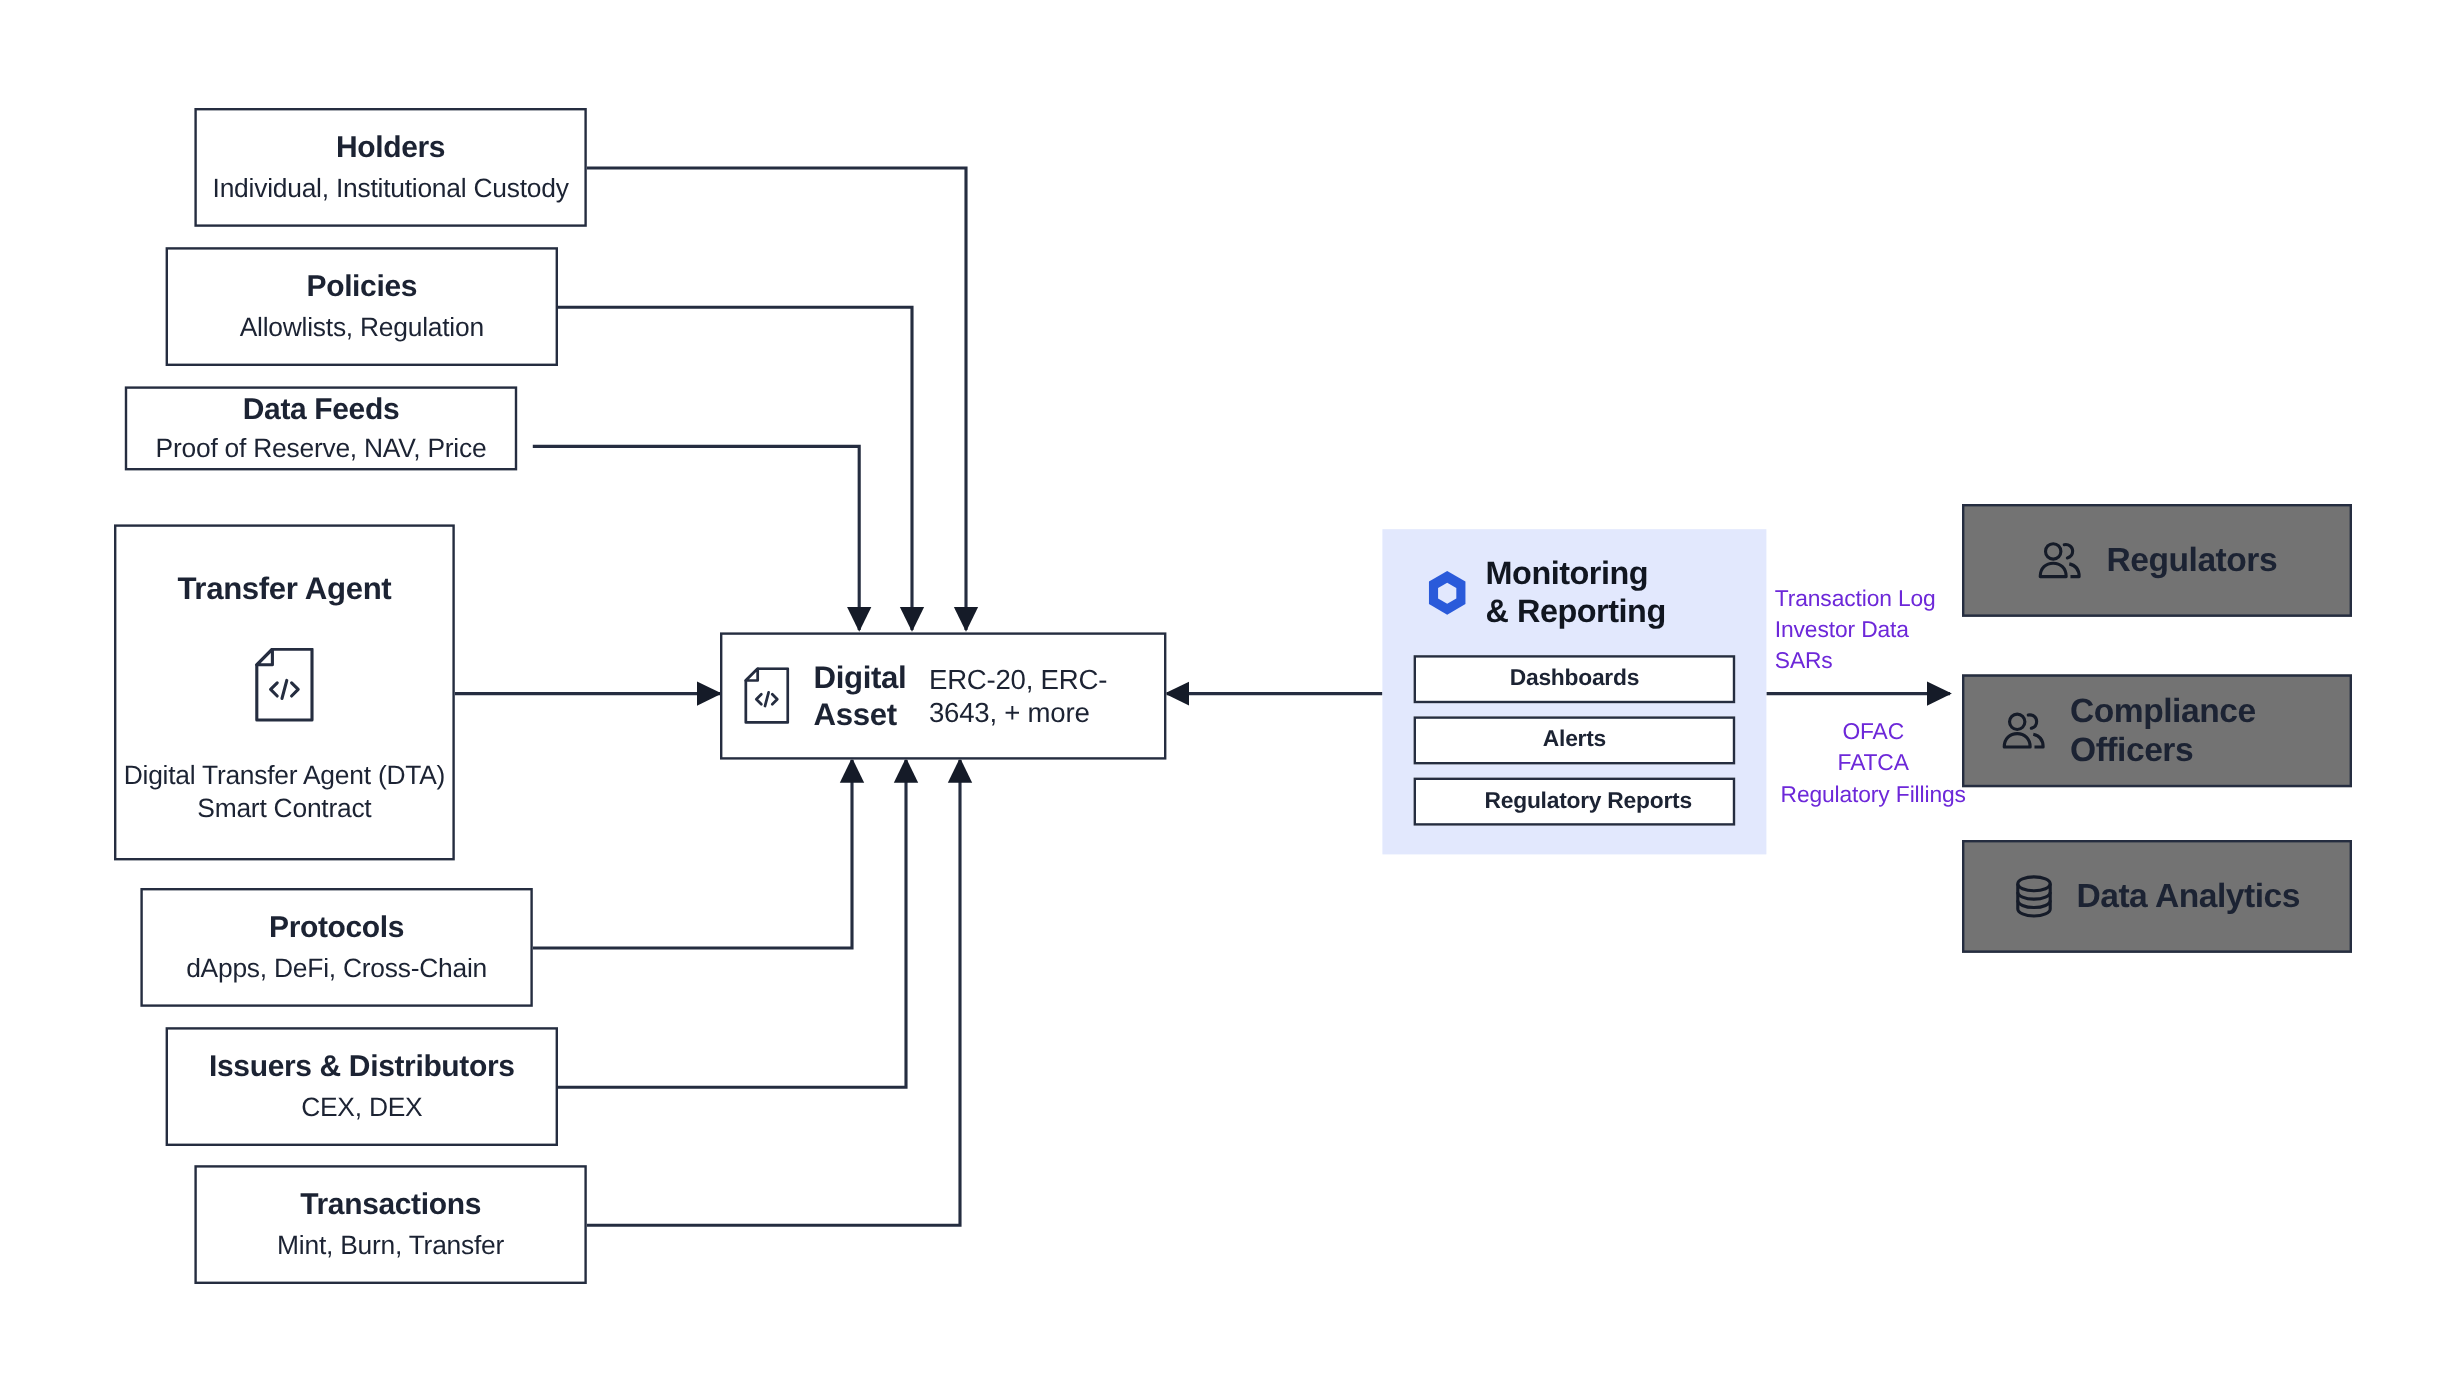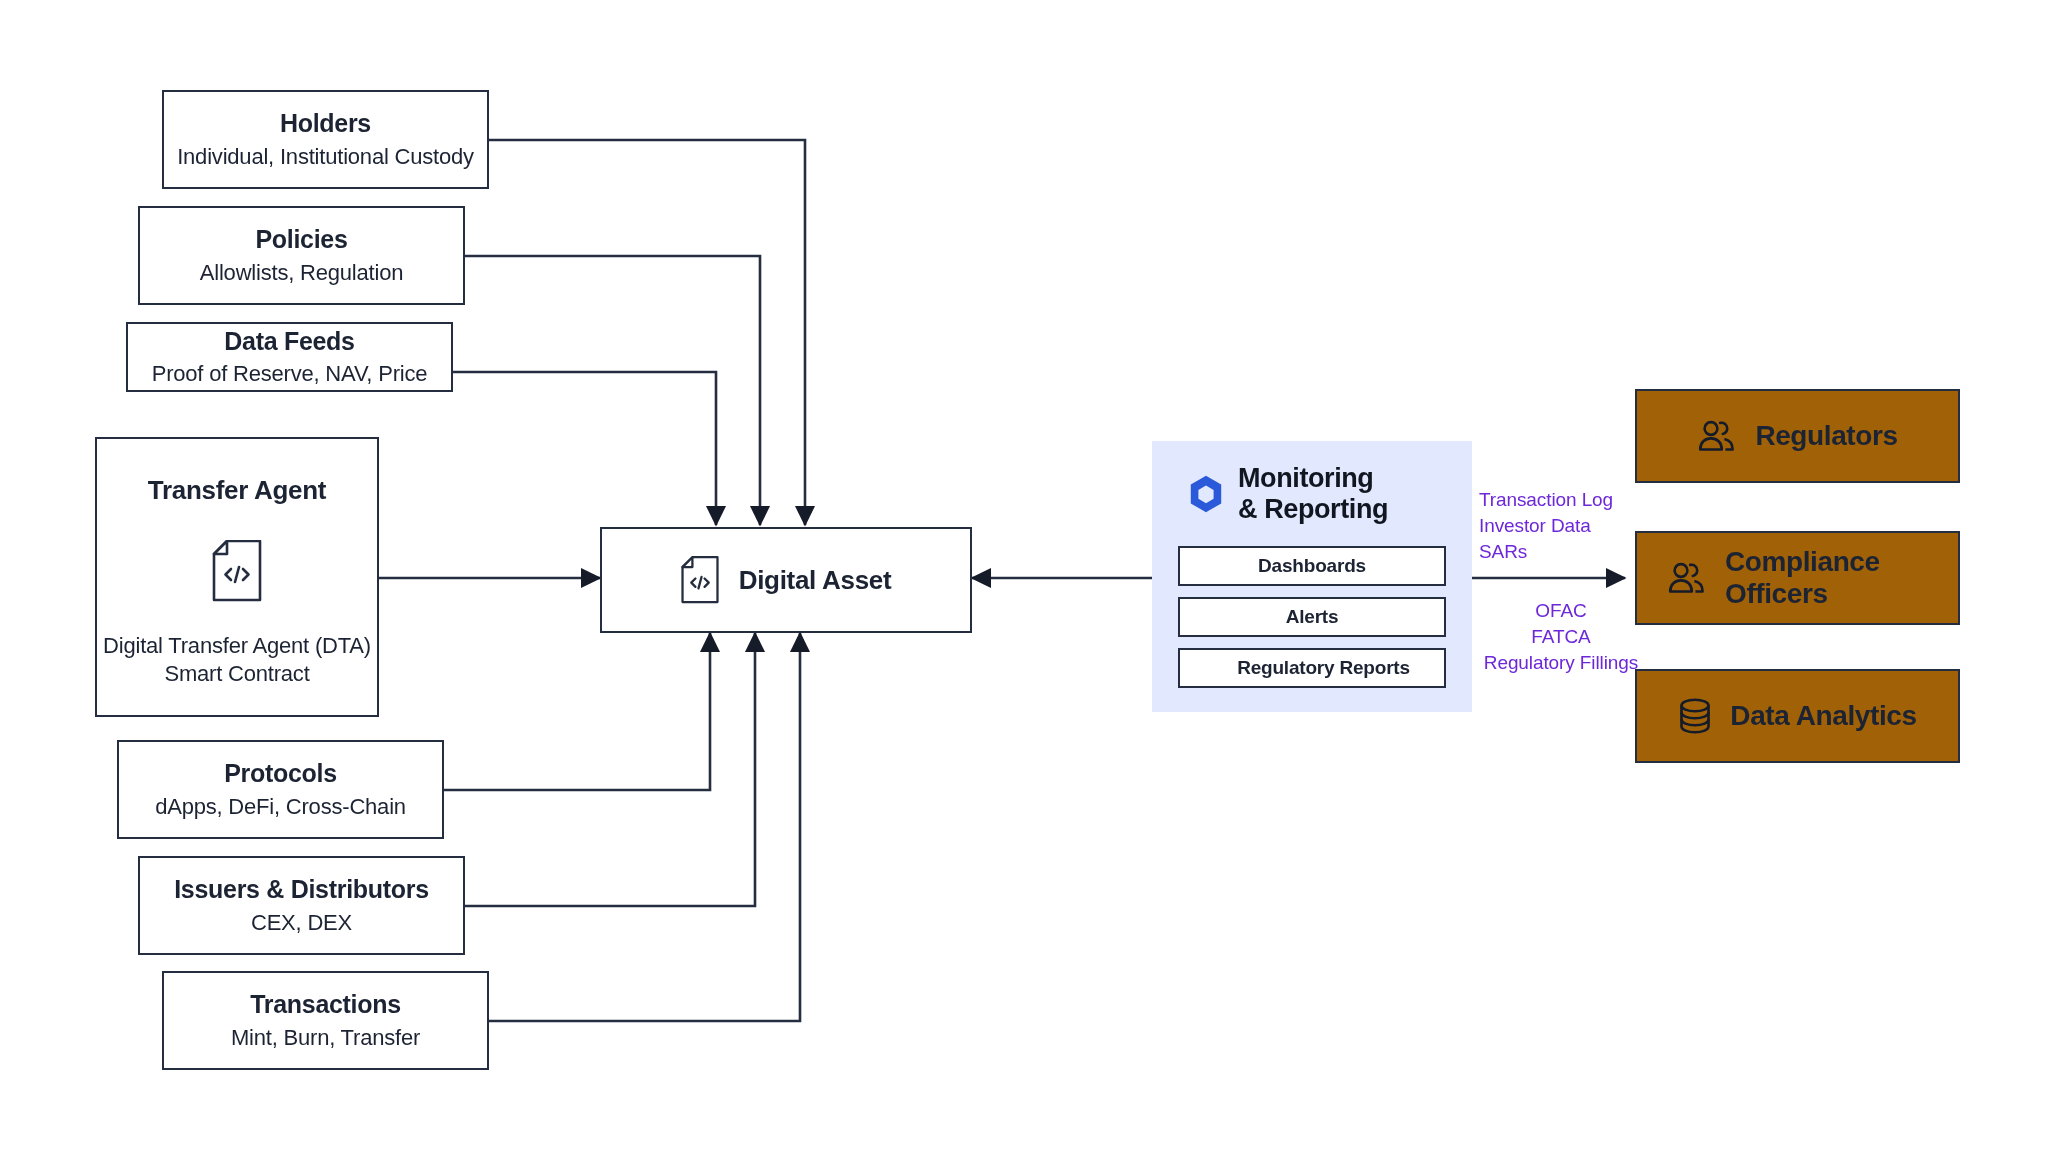--- a/index.html
+++ b/index.html
@@ -133,27 +133,28 @@
     letter-spacing: -0.2px;
     margin-bottom: 11px;
   }
   .mon-item:last-child { margin-bottom: 0; padding-left: 23px; }
 
   
   .consumer {
     position: absolute;
     box-sizing: border-box;
     border: 2.5px solid #252d40;
-    background: #a16207;
+    background: #737373;
     display: flex;
     flex-direction: row;
     align-items: center;
     justify-content: center;
     gap: 18px;
     z-index: 3;
+    margin-top: 31px;
   }
   .consumer .clabel {
     font-size: 28px;
     font-weight: 700;
     letter-spacing: -0.4px;
     color: #1c2333;
   }
 
   
   .edge-note {
@@ -204,21 +205,21 @@
   <div class="node" id="node-holders" style="left:162px; top:90px; width:327px; height:99px;">
     <div class="ttl">Holders</div>
     <div class="sub">Individual, Institutional Custody</div>
   </div>
 
   <div class="node" id="node-policies" style="left:138px; top:206px; width:327px; height:99px;">
     <div class="ttl">Policies</div>
     <div class="sub">Allowlists, Regulation</div>
   </div>
 
-  <div class="node" id="node-data-feeds" style="left:126px; top:322px; width:327px; height:70px;">
+  <div class="node" id="node-data-feeds" style="left:104px; top:322px; width:327px; height:70px;">
     <div class="ttl">Data Feeds</div>
     <div class="sub">Proof of Reserve, NAV, Price</div>
   </div>
 
   <div class="node" id="node-transfer-agent" style="left:95px; top:437px; width:284px; height:280px;">
     <div class="ttl">Transfer Agent</div>
     <span class="ta-icon">
       <svg class="icon" width="50" height="62" viewBox="0 0 50 62" xmlns="http://www.w3.org/2000/svg">
         <path d="M15 1 L48 1 L48 60 L2 60 L2 14 Z" fill="#ffffff" stroke="#252d40" stroke-width="2.6" stroke-linejoin="round"></path>
         <path d="M15 1 L2 14 L15 14 Z" fill="#ffffff" stroke="#252d40" stroke-width="2.6" stroke-linejoin="round"></path>
@@ -251,20 +252,21 @@
       <svg class="icon" width="38" height="48" viewBox="0 0 50 62" xmlns="http://www.w3.org/2000/svg">
         <path d="M15 1 L48 1 L48 60 L2 60 L2 14 Z" fill="#ffffff" stroke="#252d40" stroke-width="3" stroke-linejoin="round"></path>
         <path d="M15 1 L2 14 L15 14 Z" fill="#ffffff" stroke="#252d40" stroke-width="3" stroke-linejoin="round"></path>
         <path d="M19 29 L13.5 34.5 L19 40" fill="none" stroke="#252d40" stroke-width="3" stroke-linecap="round" stroke-linejoin="round"></path>
         <path d="M31 29 L36.5 34.5 L31 40" fill="none" stroke="#252d40" stroke-width="3" stroke-linecap="round" stroke-linejoin="round"></path>
         <path d="M27 27 L23 42" fill="none" stroke="#252d40" stroke-width="3" stroke-linecap="round"></path>
       </svg>
     </span>
     <div class="da-text">
       <div class="ttl">Digital Asset</div>
+      <div class="sub">ERC-20, ERC-3643, + more</div>
     </div>
   </div>
 
   <div id="panel-monitoring" style="left:1152px; top:441px; width:320px; height:271px;">
     <div class="mon-head">
       <span>
         <svg class="icon" width="36" height="40" viewBox="0 0 36 40" xmlns="http://www.w3.org/2000/svg">
           <path d="M18 1.8 L33.2 10.6 L33.2 29.4 L18 38.2 L2.8 29.4 L2.8 10.6 Z" fill="#2a5ada"></path>
           <path d="M18 11.6 L25.6 16.0 L25.6 24.8 L18 29.2 L10.4 24.8 L10.4 16.0 Z" fill="#e2e8fd"></path>
         </svg>

